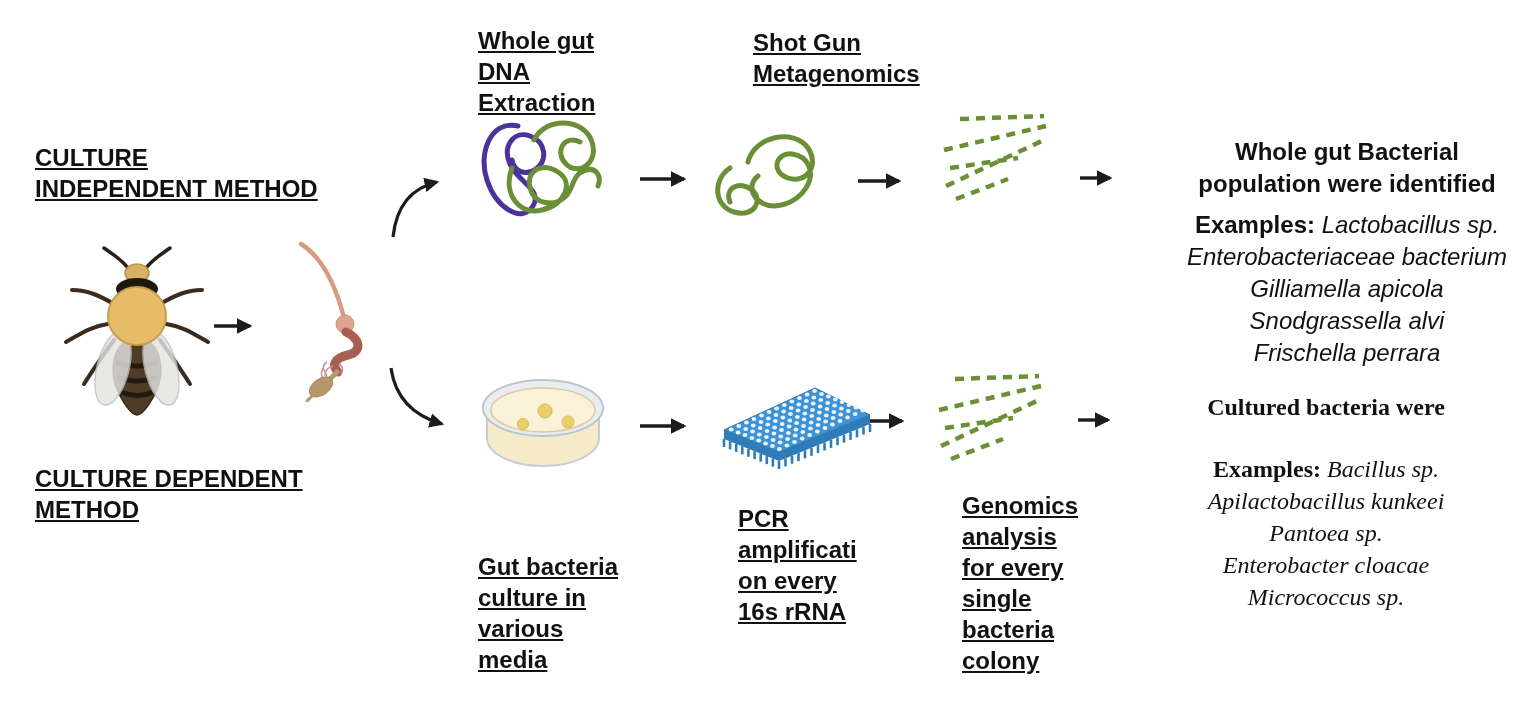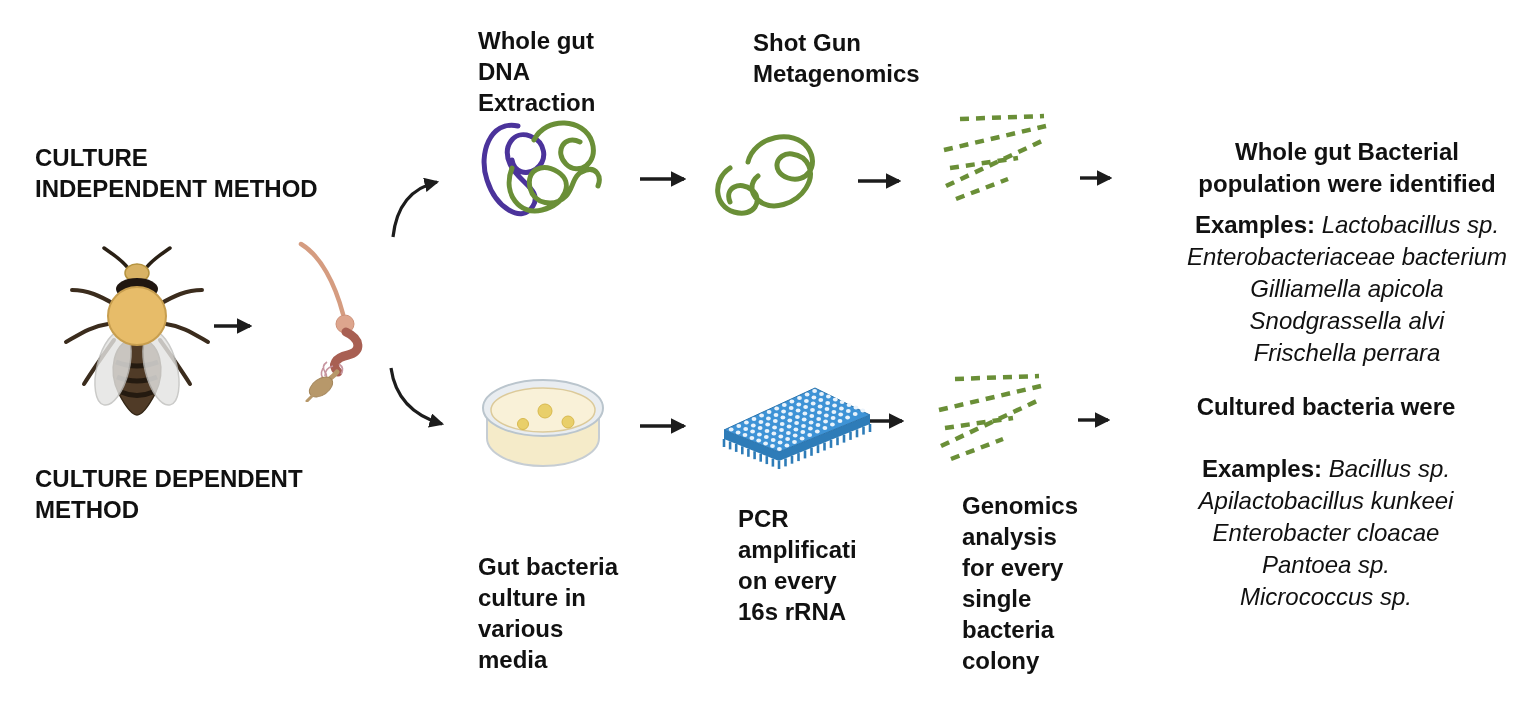--- a/index.html
+++ b/index.html
@@ -1,20 +1,20 @@
 <!DOCTYPE html>
 <html style="--text: #111111; --arrow: #1c1c1c; --dna-green: #6a8f37; --dna-purple: #4b339b; --plate-blue: #3e93d6; --plate-blue-dark: #2e7cb8; --well-white: #eaf3fb; --agar-cream: #f9f1d8; --dish-wall: #f5ebc9; --dish-rim: #e9edf1; --colony-yellow: #e9cf6a; --bee-thorax: #e7bc69; --bee-abdomen: #503b27; --gut-salmon: #d59c80; --gut-midgut: #a85f52; --gut-rectum: #b7986a;"><head>
 <meta charset="utf-8">
 <style>
   html,body{margin:0;padding:0;background:#ffffff;}
   body{width:1536px;height:708px;position:relative;overflow:hidden;
        font-family:"Liberation Sans", sans-serif;color:#111;}
   .abs{position:absolute;}
   .lbl{position:absolute;font-weight:bold;font-size:24px;line-height:31px;white-space:nowrap;color:#111;}
-  .lbl div{white-space:nowrap;}
+  .lbl div{white-space:nowrap;text-decoration:underline;}
   .result-block{position:absolute;text-align:center;color:#111;}
   .result-title{font-weight:bold;font-size:24px;line-height:32px;}
   .examples{font-size:24px;line-height:32px;font-style:italic;font-weight:400;}
   .examples .ex-label{font-style:normal;font-weight:bold;}
   .gap8{height:9px;}
   .gap30{height:30px;}
   svg{display:block;}
   .icon-box{position:absolute;}
 </style>
 </head>
@@ -317,25 +317,25 @@
 
 <div class="lbl" style="left:962px;top:490px;">
   <div>Genomics</div>
   <div>analysis</div>
   <div>for every</div>
   <div>single</div>
   <div>bacteria</div>
   <div>colony</div>
 </div>
 
-<div class="result-block" style="left:1150px;top:391px;width:352px;">
+<div class="result-block" style="left:1150px;top:391px;width:352px;font-family:Liberation Serif, serif;">
   <div class="result-title">
     <div>Cultured bacteria were</div>
   </div>
   <div class="gap30"></div>
   <div class="examples">
     <div><span class="ex-label">Examples:</span>&nbsp;<span>Bacillus sp.</span></div>
     <div>Apilactobacillus kunkeei</div>
+    <div>Pantoea sp.</div>
     <div>Enterobacter cloacae</div>
-    <div>Pantoea sp.</div>
     <div>Micrococcus sp.</div>
   </div>
 </div>
 
 </body></html>

